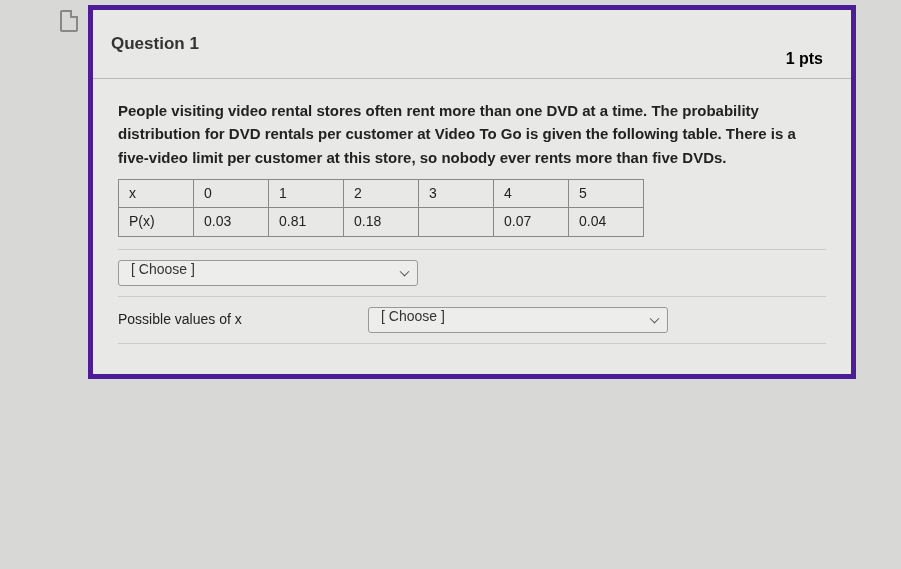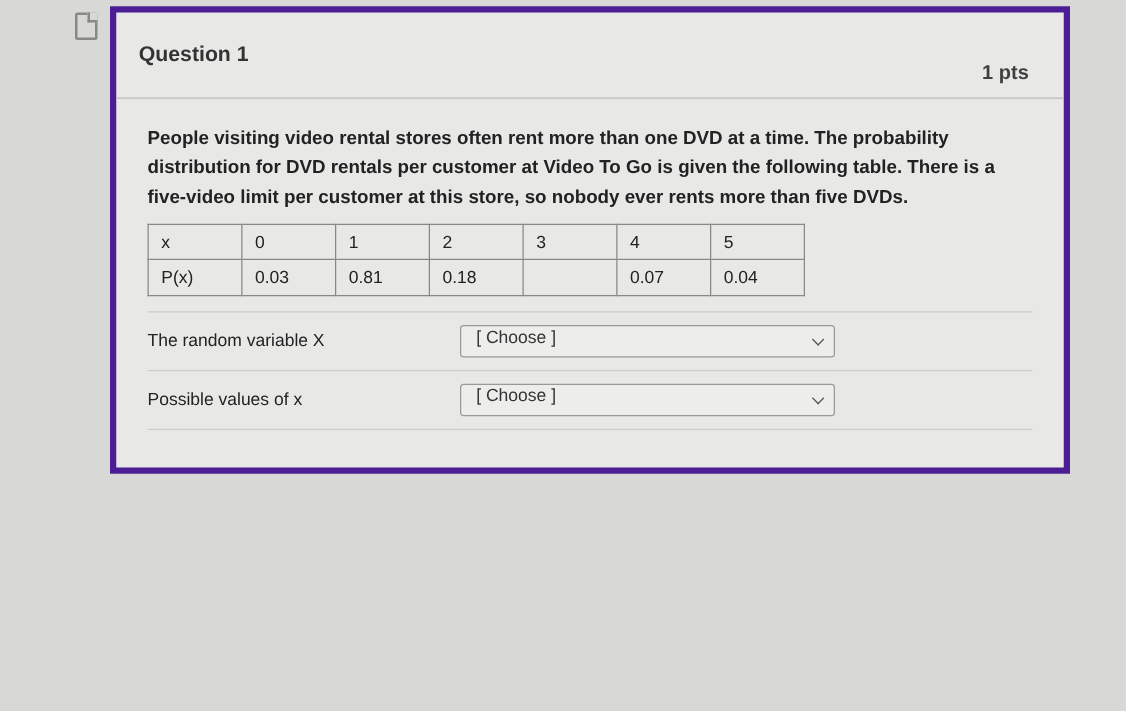--- a/index.html
+++ b/index.html
@@ -53,21 +53,21 @@
       align-items: center;
     }
     .question-title {
       font-size: 17px;
       font-weight: 600;
       color: #333;
     }
     .points {
       font-size: 16px;
       font-weight: 600;
-      color: #404040;
+      color: #000000;
       padding-top: 30px;
       padding-right: 10px;
     }
     .question-body {
       padding: 20px 25px 30px 25px;
       color: #222;
       font-size: 15px;
       line-height: 1.55;
     }
     .intro {
@@ -167,21 +167,20 @@
         <td>0.18</td>
         <td></td>
         <td>0.07</td>
         <td>0.04</td>
       </tr>
     </tbody>
       </table>
 
 
     <div class="answer-row">
-      <div class="answer-label">The random variable X</div>
       <div class="select-wrap">
         <button class="select-box">[ Choose ]</button>
       </div>
     </div>
 
     <div class="answer-row">
       <div class="answer-label">Possible values of x</div>
       <div class="select-wrap">
         <button class="select-box">[ Choose ]</button>
       </div>

